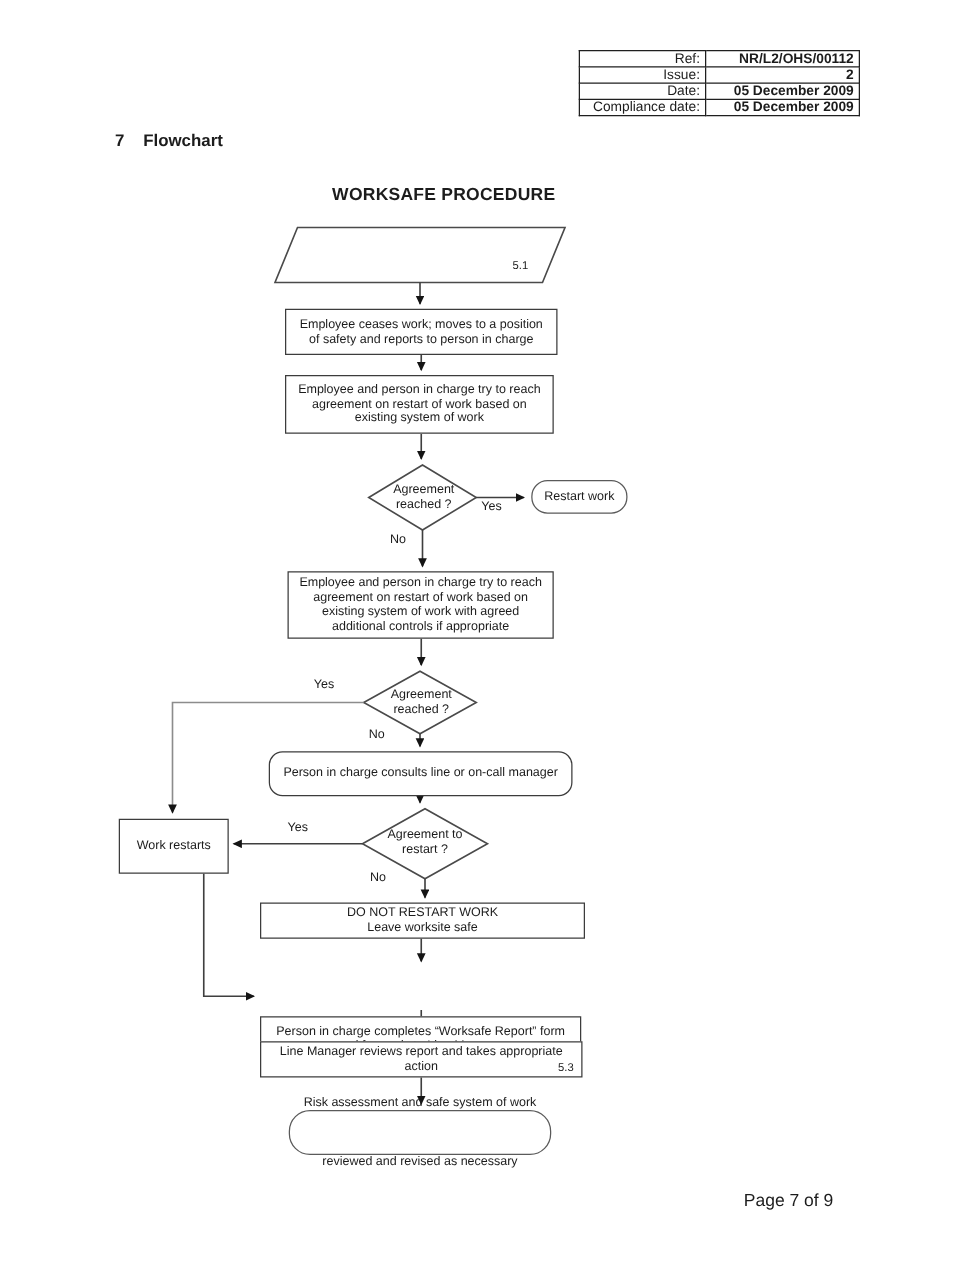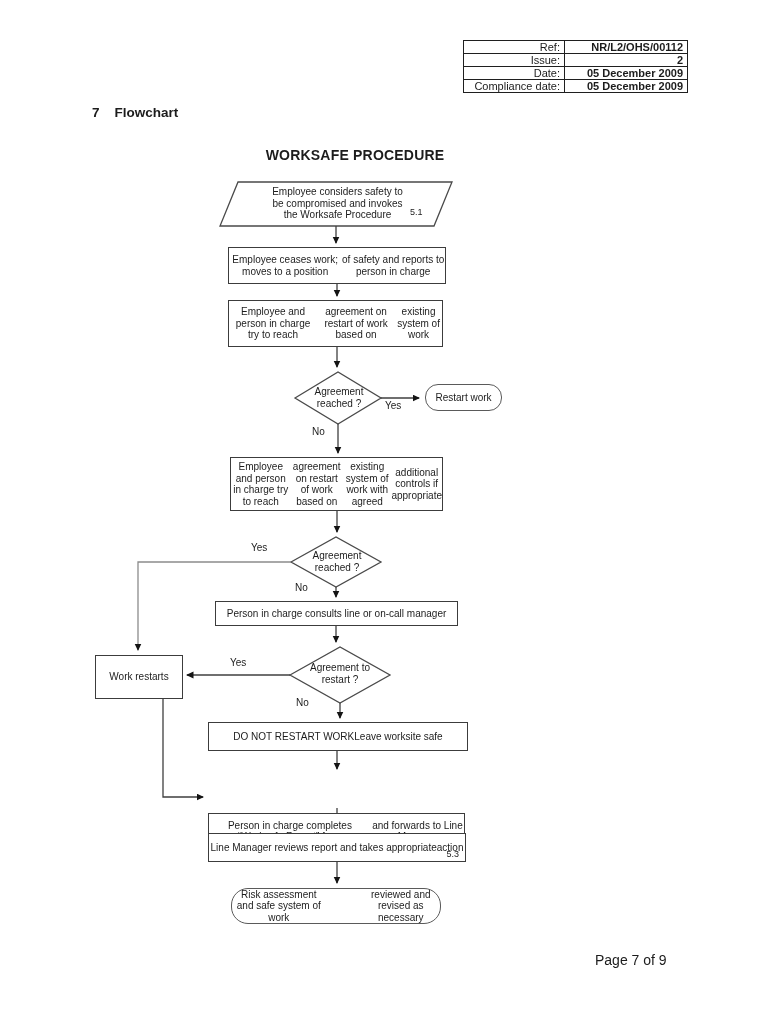--- a/index.html
+++ b/index.html
@@ -15,21 +15,21 @@
   .section-heading{position:absolute;left:92px;top:105px;font-size:13.5px;font-weight:bold;}
   .section-heading .num{display:inline-block;margin-right:15px;}
 
   .chart-title{position:absolute;left:230px;top:147px;width:250px;text-align:center;
                font-size:14px;font-weight:bold;letter-spacing:.2px;}
 
   svg.canvas{position:absolute;left:0;top:0;}
 
   
   .node{position:absolute;box-sizing:border-box;border:1.4px solid #3c3c3c;background:#fff;
-        display:flex;flex-direction:row;align-items:center;justify-content:center;
+        display:flex;flex-direction:column;justify-content:center;
         text-align:center;font-size:10px;line-height:11.5px;}
   .stadium1{border-radius:13px;border-color:#5a5a5a;}
   .stadium2{border-radius:17px;border-color:#5a5a5a;}
 
   
   .overlay{position:absolute;text-align:center;font-size:10px;line-height:11.5px;}
   .edge-label{position:absolute;font-size:10px;line-height:10px;}
   .ref-label{position:absolute;font-size:9px;line-height:9px;}
   .ref-in-node{position:absolute;font-size:9px;line-height:9px;right:6px;bottom:2px;}
 
@@ -91,25 +91,20 @@
       <path d="M336,625 V642"></path>
       <path d="M290,675 H187"></path>
       <path d="M340,703 V718"></path>
       <path d="M337,750 V769"></path>
       <path d="M163,698 V797 H203"></path>
       <path d="M337,808 V829"></path>
       <path d="M337,861 V883"></path>
     </g>
   </svg>
 
-  <div class="overlay" style="left:245px;top:186px;width:185px;">
-    <div>Employee considers safety to</div>
-    <div>be compromised and invokes</div>
-    <div>the Worksafe Procedure</div>
-  </div>
   <span class="ref-label" style="left:410px;top:208px;">5.1</span>
 
   <div class="node" style="left:228px;top:247px;width:218px;height:37px;">
     <div>Employee ceases work; moves to a position</div>
     <div>of safety and reports to person in charge</div>
   </div>
 
   <div class="node" style="left:228px;top:300px;width:215px;height:47px;">
     <div>Employee and person in charge try to reach</div>
     <div>agreement on restart of work based on</div>
@@ -131,21 +126,21 @@
     <div>additional controls if appropriate</div>
   </div>
 
   <div class="overlay" style="left:291px;top:550px;width:92px;">
     <div>Agreement</div>
     <div>reached ?</div>
   </div>
   <span class="edge-label" style="left:251px;top:543px;">Yes</span>
   <span class="edge-label" style="left:295px;top:583px;">No</span>
 
-  <div class="node" style="left:215px;top:601px;width:243px;height:25px;">Person in charge consults line or on-call manager</div>
+  <div class="node" style="left:215px;top:601px;width:243px;height:36px;border-radius:11px;">Person in charge consults line or on-call manager</div>
 
   <div class="overlay" style="left:291px;top:662px;width:98px;">
     <div>Agreement to</div>
     <div>restart ?</div>
   </div>
   <span class="edge-label" style="left:230px;top:658px;">Yes</span>
   <span class="edge-label" style="left:296px;top:698px;">No</span>
   <div class="node" style="left:95px;top:655px;width:88px;height:44px;">Work restarts</div>
 
   <div class="node" style="left:208px;top:722px;width:260px;height:29px;">

